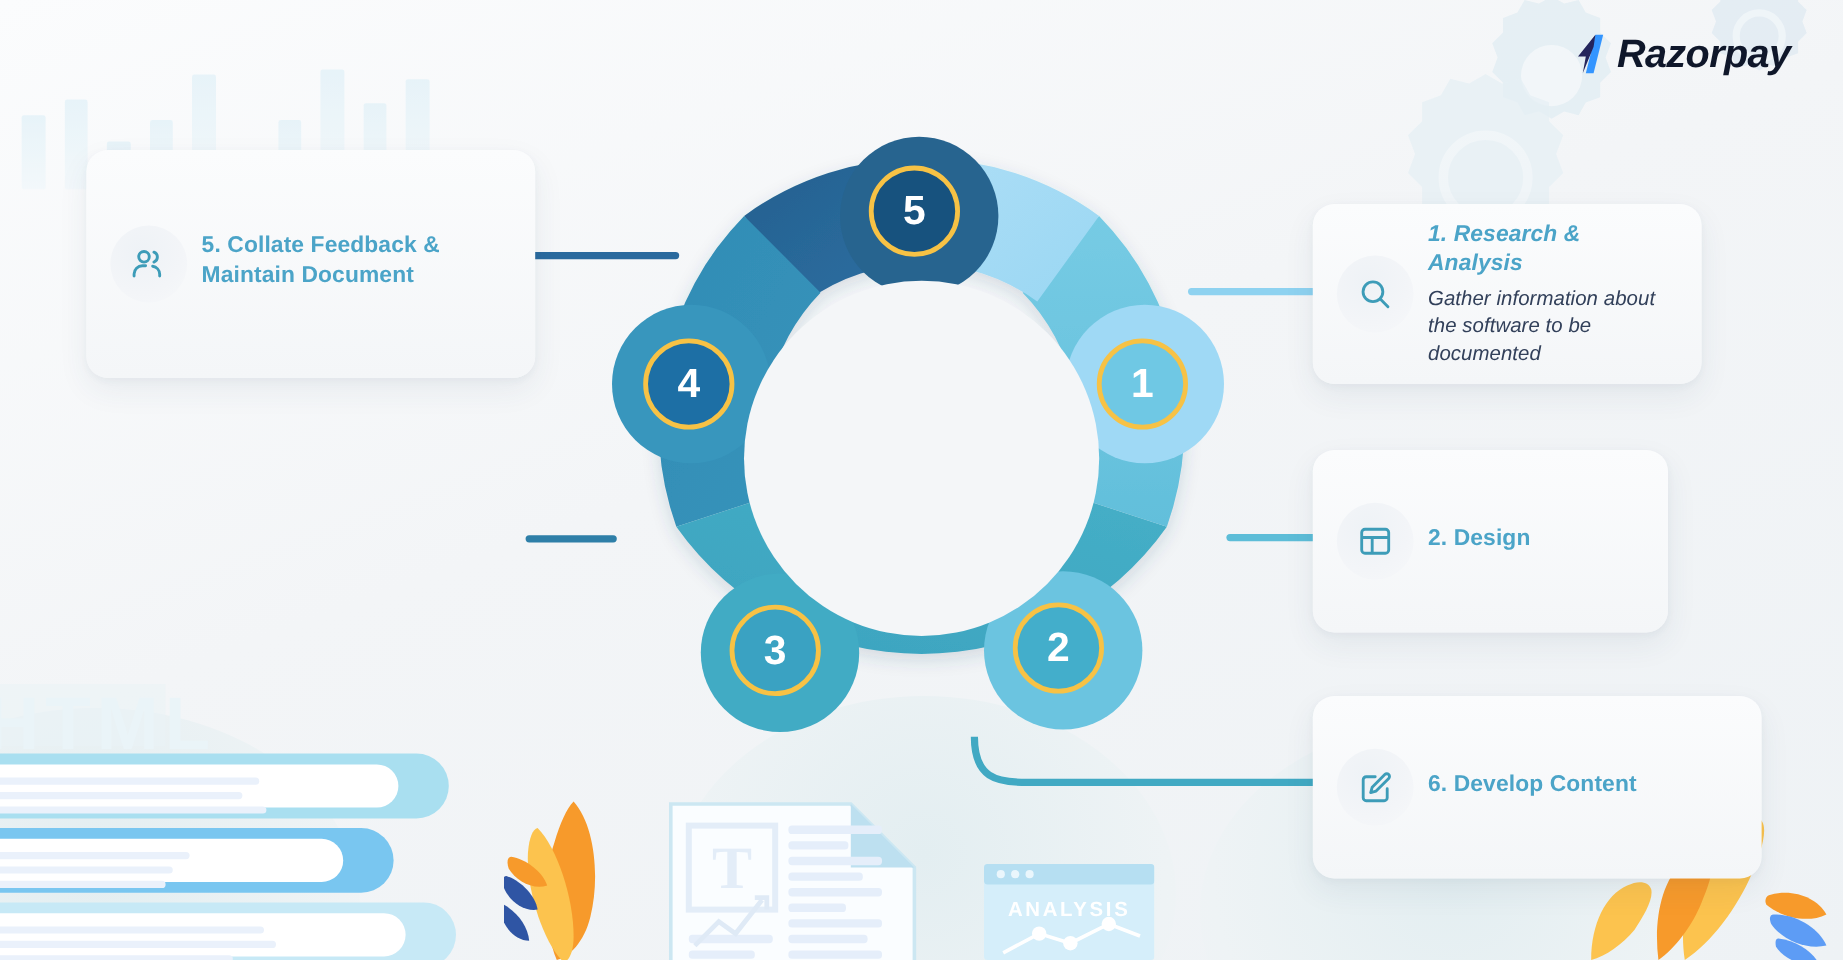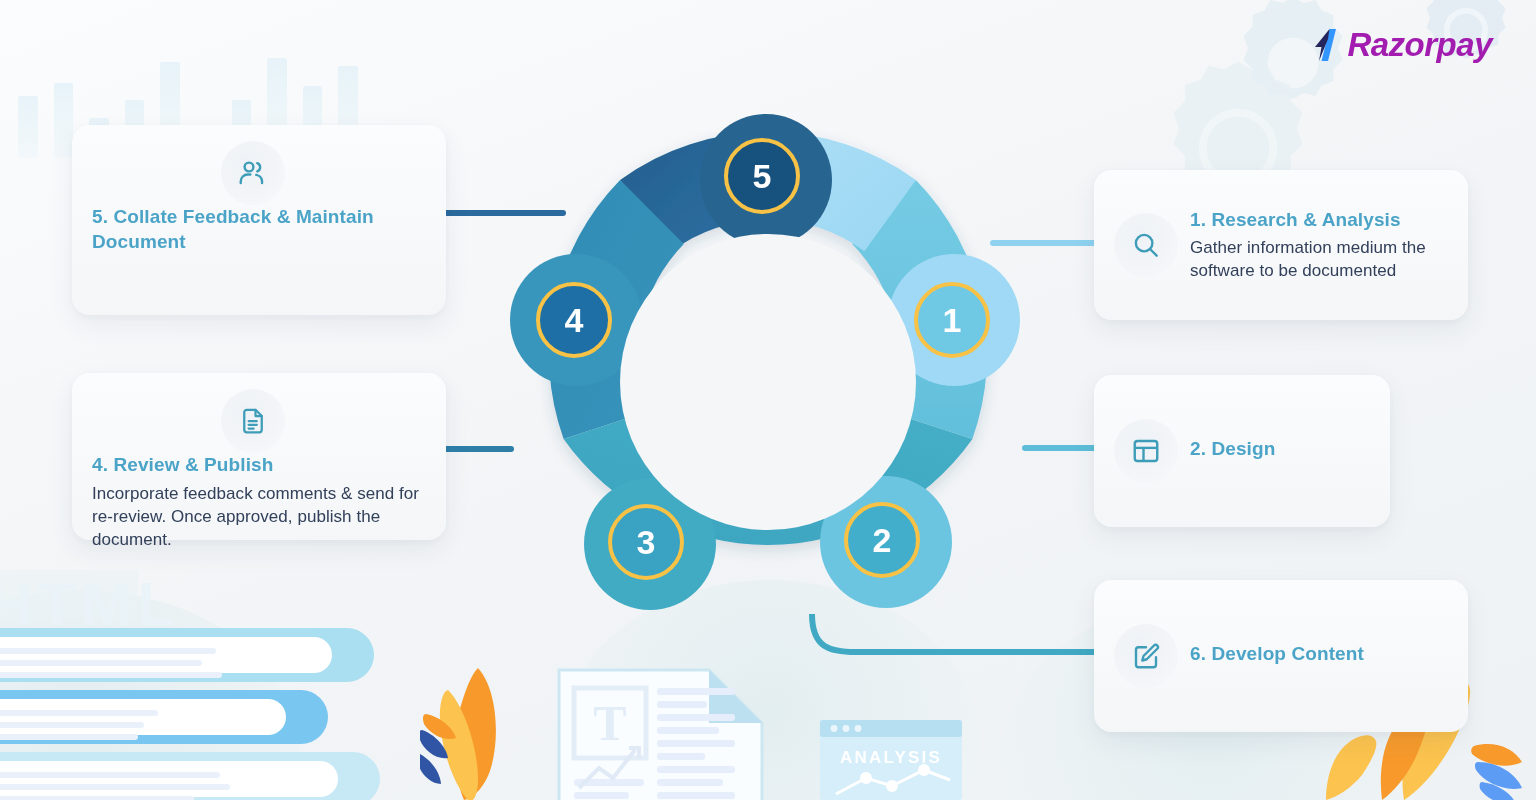--- a/index.html
+++ b/index.html
@@ -56,27 +56,27 @@
           box-shadow:0 10px 26px rgba(40,70,100,.07), 0 2px 6px rgba(40,70,100,.04);
           display:flex; align-items:center; padding:16px 20px; }
   .card .iconwrap { width:64px; height:64px; flex:0 0 64px; border-radius:50%;
           background:radial-gradient(circle at 40% 35%,#eef2f6 0%,#f3f5f8 60%,rgba(244,246,248,0) 100%);
           display:flex; align-items:center; justify-content:center; margin-right:12px; }
   .card .body { flex:1 1 auto; }
   .card .t { font-size:19px; font-weight:700; color:#4ba4c8; line-height:1.3;
              margin-bottom:4px; letter-spacing:.1px; }
   .card .d { font-size:17px; color:#32405a; line-height:1.36; letter-spacing:.05px; }
 
-  .card.left { flex-direction:column; }
+  .card.left { flex-direction:row; }
   .card.left .body { text-align:left; }
 
   
   .logo { position:absolute; right:44px; top:26px; display:flex; align-items:center; gap:4px; }
   .logo .word { font-size:33px; font-weight:700; font-style:italic;
-                color:#a21caf; letter-spacing:-.5px; }
+                color:#0f172a; letter-spacing:-.5px; }
 </style>
 </head>
 <body>
 
 <div class="stage">
 
   <div class="bg">
 
     <div class="bars">
       <i style="height:62px"></i>
@@ -273,30 +273,30 @@
       <circle cx="270" cy="270" r="148" fill="#f4f6f8"></circle>
     </svg>
 
     <div class="badge" style="left:226px;top:26px;background:#17527e;">5</div>
     <div class="badge" style="left:416px;top:170px;background:#6fc8e4;">1</div>
     <div class="badge" style="left:346px;top:390px;background:#43aecb;">2</div>
     <div class="badge" style="left:110px;top:392px;background:#3aa2c2;">3</div>
     <div class="badge" style="left:38px;top:170px;background:#1d6fa5;">4</div>
   </div>
 
-  <div class="card" style="left:1094px;top:170px;width:374px;height:150px;">
+  <div class="card" style="left:1094px;top:170px;width:324px;height:150px;font-style:italic;">
     <div class="iconwrap">
       <svg width="30" height="30" viewBox="0 0 24 24" fill="none" stroke="#3d9cb8" stroke-width="1.9" stroke-linecap="round">
         <circle cx="10.5" cy="10.5" r="6.6"></circle>
           <line x1="15.4" y1="15.4" x2="20.5" y2="20.5"></line>
       </svg>
     </div>
     <div class="body">
       <div class="t">1. Research &amp; Analysis</div>
-      <div class="d">Gather information medium the software to be documented</div>
+      <div class="d">Gather information about the software to be documented</div>
     </div>
   </div>
 
   <div class="card" style="left:1094px;top:375px;width:296px;height:152px;">
     <div class="iconwrap">
       <svg width="30" height="30" viewBox="0 0 24 24" fill="none" stroke="#3d9cb8" stroke-width="1.9" stroke-linejoin="round">
         <rect x="3" y="4" width="18" height="16" rx="2.2"></rect>
         <line x1="3" y1="9.5" x2="21" y2="9.5"></line>
         <line x1="10" y1="9.5" x2="10" y2="20"></line>
       </svg>
@@ -325,35 +325,20 @@
         <path d="M2.8 19.5v-1.2A5.2 5.2 0 0 1 8 13.1h2"></path>
         <path d="M15.2 4.6a3.3 3.3 0 0 1 0 6.2"></path>
         <path d="M14.4 13.4a5.2 5.2 0 0 1 4.4 5v1.1"></path>
       </svg>
     </div>
     <div class="body">
       <div class="t">5. Collate Feedback &amp; Maintain Document</div>
     </div>
   </div>
 
-  <div class="card left" style="left:72px;top:373px;width:374px;height:167px;">
-    <div class="iconwrap">
-      <svg width="30" height="30" viewBox="0 0 24 24" fill="none" stroke="#3d9cb8" stroke-width="1.8" stroke-linejoin="round" stroke-linecap="round">
-        <path d="M14 3H7a2 2 0 0 0-2 2v14a2 2 0 0 0 2 2h10a2 2 0 0 0 2-2V8z"></path>
-        <path d="M14 3v5h5"></path>
-        <line x1="8.5" y1="12" x2="15" y2="12"></line>
-        <line x1="8.5" y1="15" x2="15" y2="15"></line>
-        <line x1="8.5" y1="18" x2="12.5" y2="18"></line>
-      </svg>
-    </div>
-    <div class="body">
-      <div class="t">4. Review &amp; Publish</div>
-      <div class="d">Incorporate feedback comments &amp; send for re-review. Once approved, publish the document.</div>
-    </div>
-  </div>
 
   <div class="logo">
     <svg width="36" height="36" viewBox="0 0 36 36">
       <path d="M22.5 2 L29 2 L21 34 L14.5 34 Z" fill="#3395ff"></path>
       <path d="M22.5 2 L8 20 L14.5 20 L12 34 L21 12 Z" fill="#24255c"></path>
     </svg>
     <span class="word">Razorpay</span>
   </div>
 
 </div>

